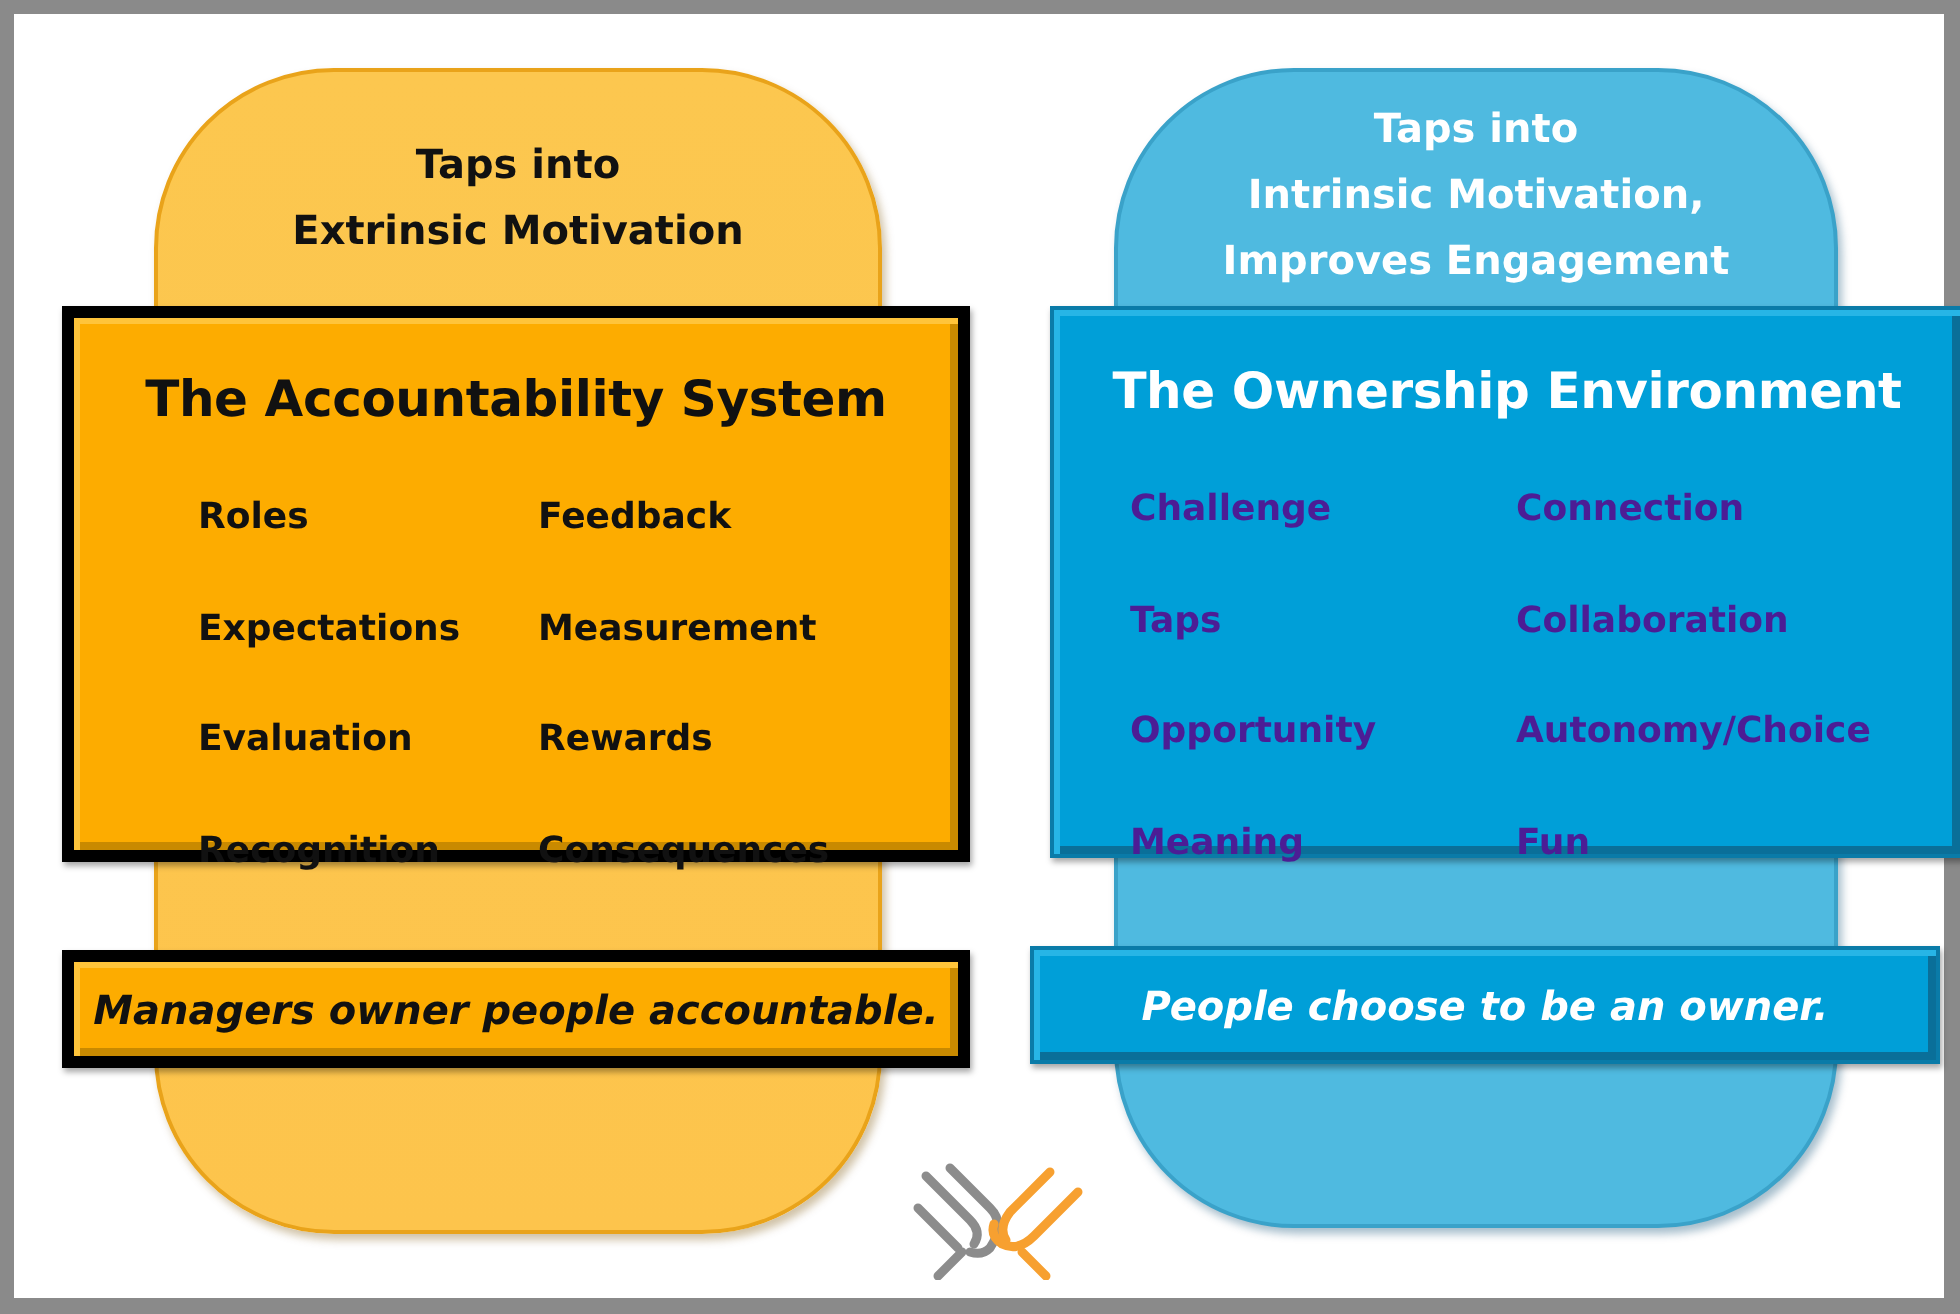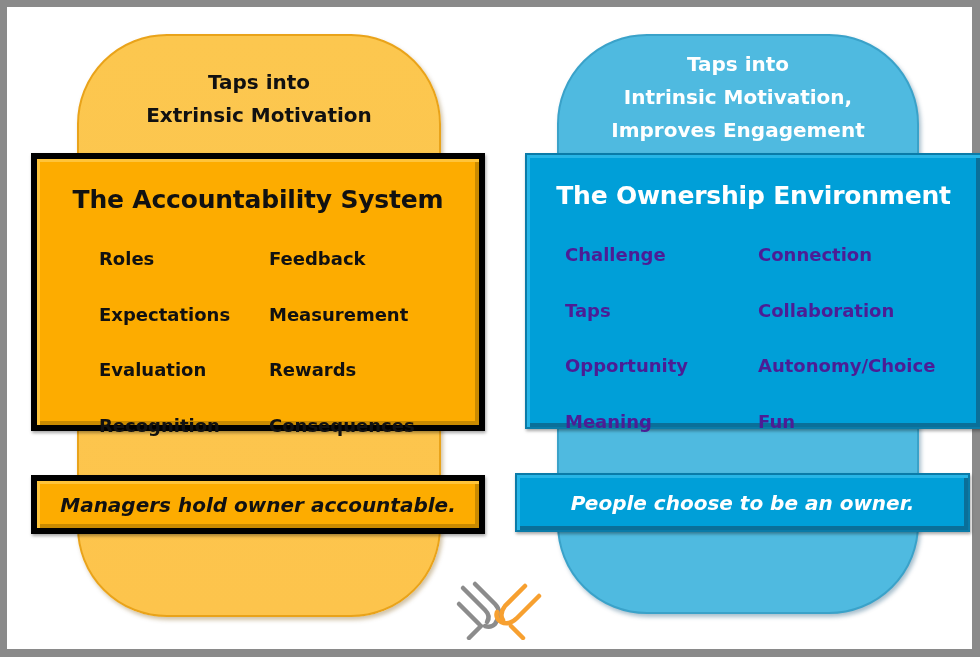--- a/index.html
+++ b/index.html
@@ -130,21 +130,21 @@
       <div class="item">Taps</div>
       <div class="item">Collaboration</div>
       <div class="item">Opportunity</div>
       <div class="item">Autonomy/Choice</div>
       <div class="item">Meaning</div>
       <div class="item">Fun</div>
     </div>
   </div>
 
   <div class="box orange foot-orange">
-    <div class="foot-text">Managers hold owner accountable.</div>
+    <div class="foot-text">Managers owner people accountable.</div>
   </div>
 
   <div class="box blue foot-blue">
     <div class="foot-text">People choose to be an owner.</div>
   </div>
 
   <div class="logo">
     <svg width="90" height="60" viewBox="0 0 90 60" fill="none" stroke-linecap="round">
 
       <path d="M8 8 L30 30 Q36 36 32 42" stroke="#8c8c8c" stroke-width="4.5"></path>

